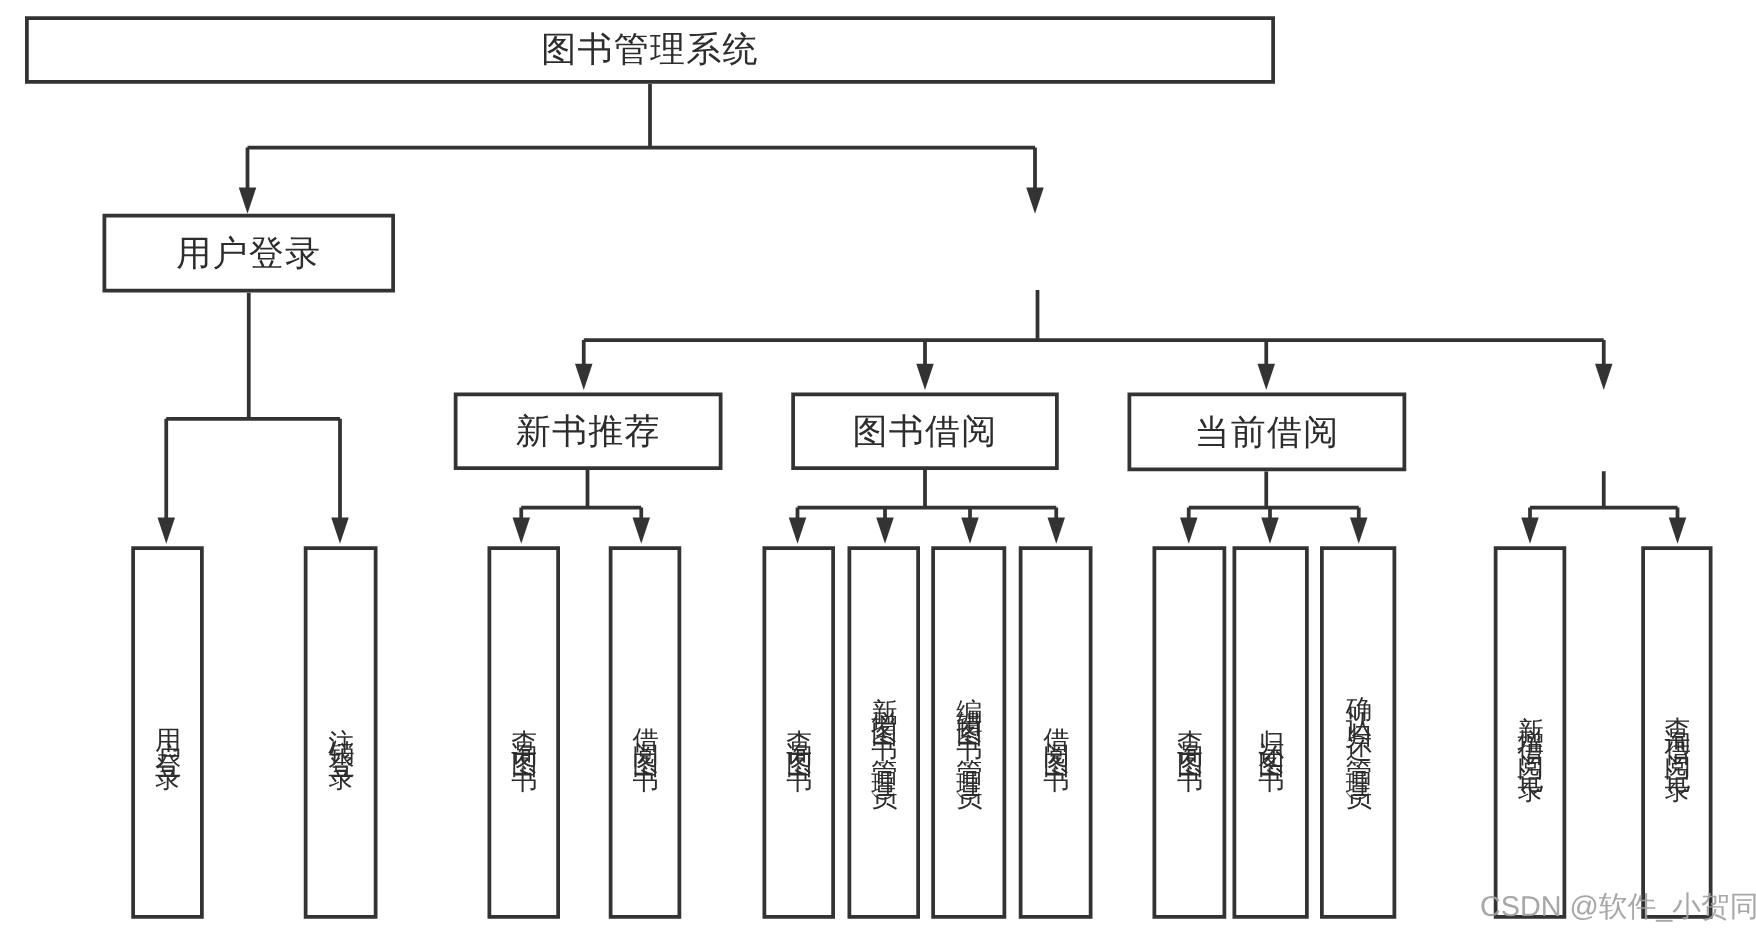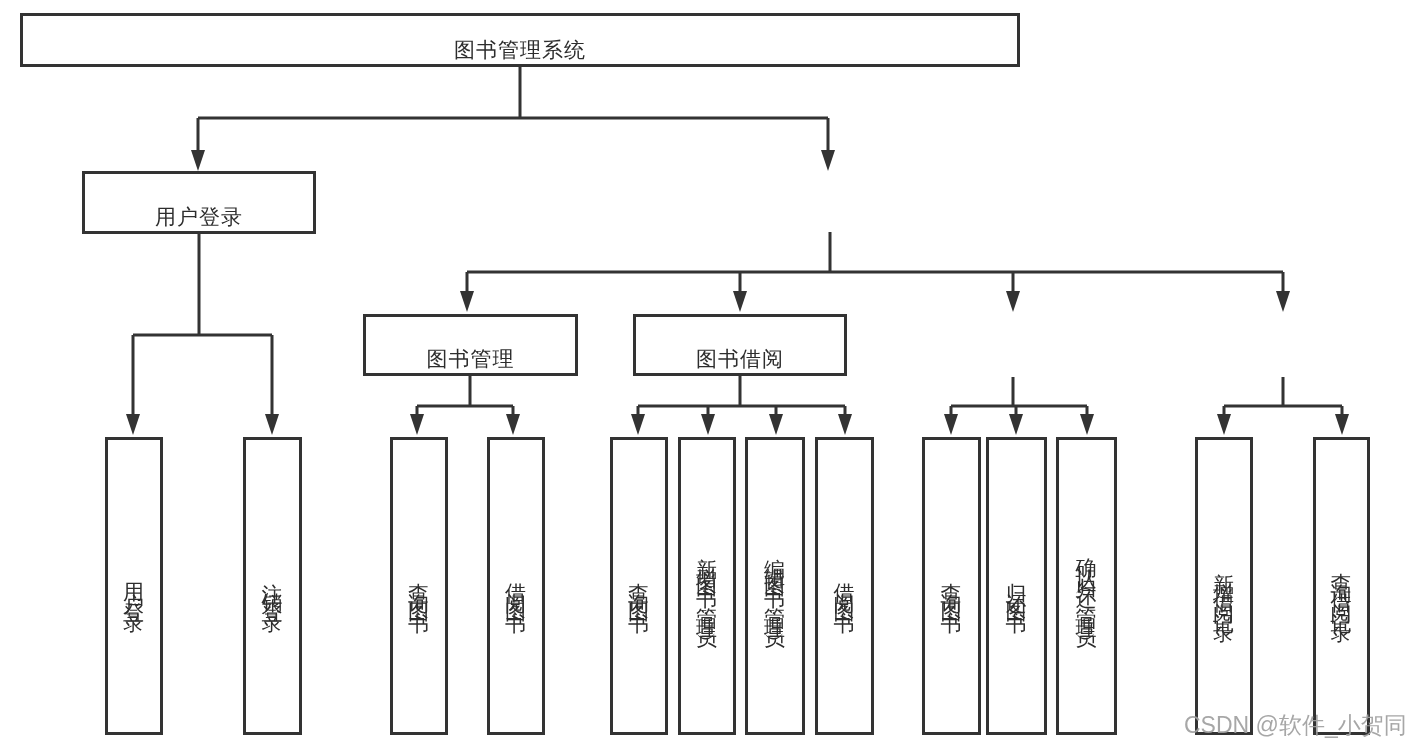--- a/index.html
+++ b/index.html
@@ -23,22 +23,22 @@
   .connectors{
     position:absolute;left:0;top:0;width:1405px;height:747px;
   }
   .connectors path{fill:none;stroke:var(--line);stroke-width:3;}
   .connectors polygon{fill:var(--line);stroke:none;}
   .node{
     position:absolute;
     box-sizing:border-box;
     border:3px solid var(--line);
     background:var(--background);
-    display:flex;align-items:flex-end;justify-content:center;
-    font-size:21px;
+    display:flex;align-items:center;justify-content:center;
+    font-size:28px;
     letter-spacing:1px;
     color:var(--text);
     z-index:2;
   }
   .leaf{
     position:absolute;
     box-sizing:border-box;
     border:3px solid var(--line);
     background:var(--background);
     display:flex;align-items:center;justify-content:center;
@@ -142,25 +142,28 @@
 
   <div class="node" id="root">
     <span>图书管理系统</span>
   </div>
 
   <div class="node" id="l2-user">
     <span>用户登录</span>
   </div>
 
   <div class="node" id="l3-newrec">
-    <span>图书管理</span>
+    <span>新书推荐</span>
   </div>
   <div class="node" id="l3-borrow">
     <span>图书借阅</span>
   </div>
+  <div class="node" id="l3-current">
+    <span>当前借阅</span>
+  </div>
 
   <div class="leaf" id="lf-user-login">
     <span>用户登录</span>
   </div>
   <div class="leaf" id="lf-logout">
     <span>注销登录</span>
   </div>
   <div class="leaf" id="lf-query-1">
     <span>查询图书</span>
   </div>

